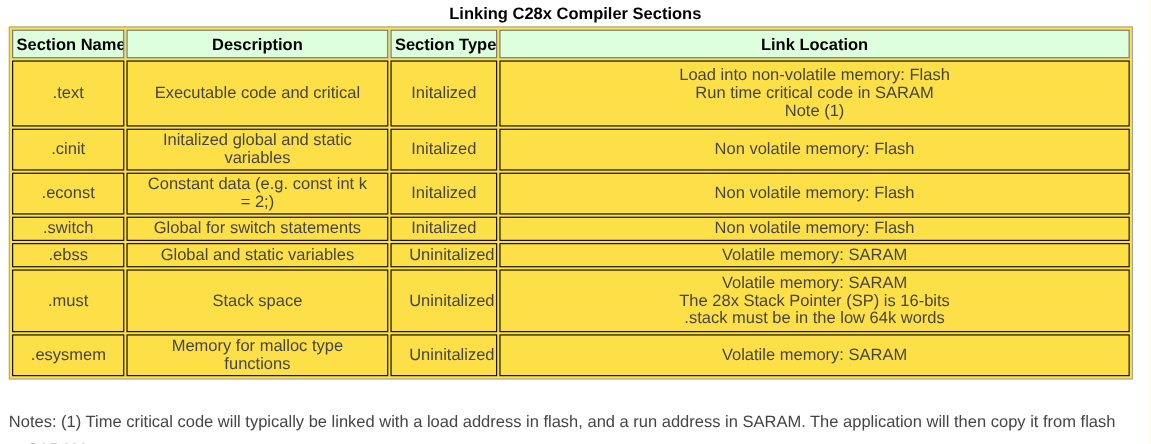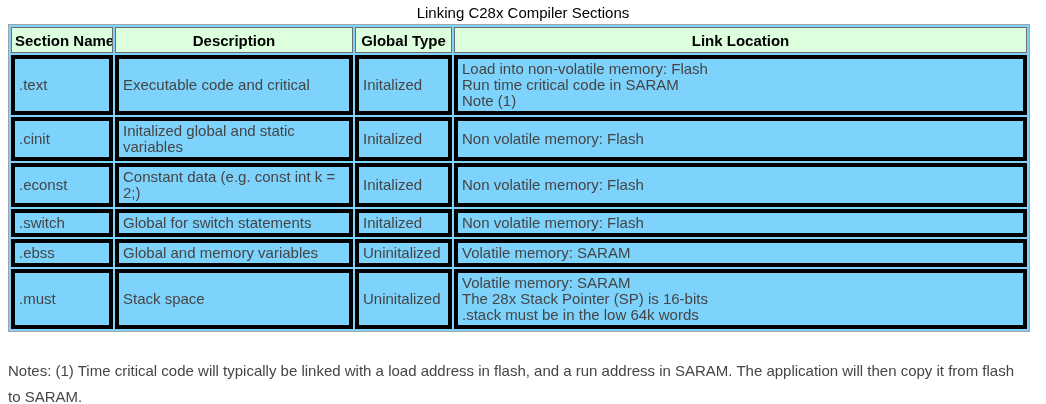--- a/index.html
+++ b/index.html
@@ -9,56 +9,57 @@
     font-family: "Liberation Sans", "DejaVu Sans", sans-serif;
     color: #454545;
   }
   .page {
     width: 1030px;
     padding: 4px 8px 8px 8px;
   }
   .title {
     text-align: center;
     font-size: 15px;
-    font-weight: normal;
+    font-weight: bold;
     color: #000000;
     margin: 0 0 3px 0;
   }
   table.sections {
     table-layout: fixed;
     width: 1022px;
     border-collapse: separate;
     border-spacing: 2px;
     border: 1px solid #a3a3a3;
-    background: #7dd3fc;
+    background: #fde047;
     font-size: 15px;
   }
   col.c-name { width: 102px; }
   col.c-desc { width: 238px; }
   col.c-type { width: 97px; }
   col.c-link { width: auto; }
   th {
     background: #ddffdd;
     border: 1px solid #6e6e6e;
     font-size: 15px;
     font-weight: bold;
     color: #000000;
     text-align: center;
     padding: 2px 3px;
     height: 20px;
     white-space: nowrap;
     overflow: hidden;
   }
   td {
-    border: 4px solid #000000;
-    padding: 2px 4px;
+    border: 1px solid #000000;
+    padding: 2px 16px;
     vertical-align: middle;
     line-height: 16px;
     white-space: pre-line;
     overflow: hidden;
+    text-align: center;
   }
   tbody tr { height: 18px; }
   tbody tr:nth-child(1) { height: 60px; }
   tbody tr:nth-child(6) { height: 57px; }
   .notes {
     margin-top: 26px;
     font-size: 15px;
     line-height: 26px;
     color: #454545;
     width: 1022px;
@@ -75,21 +76,21 @@
     <colgroup>
       <col class="c-name">
       <col class="c-desc">
       <col class="c-type">
       <col class="c-link">
     </colgroup>
     <thead>
       <tr>
         <th>Section Name</th>
         <th>Description</th>
-        <th>Global Type</th>
+        <th>Section Type</th>
         <th>Link Location</th>
       </tr>
     </thead>
     <tbody>
         <tr>
           <td>.text</td>
           <td>Executable code and critical</td>
           <td>Initalized</td>
           <td>Load into non-volatile memory: Flash
 Run time critical code in SARAM
@@ -108,30 +109,36 @@
           <td>Non volatile memory: Flash</td>
         </tr>
         <tr>
           <td>.switch</td>
           <td>Global for switch statements</td>
           <td>Initalized</td>
           <td>Non volatile memory: Flash</td>
         </tr>
         <tr>
           <td>.ebss</td>
-          <td>Global and memory variables</td>
+          <td>Global and static variables</td>
           <td>Uninitalized</td>
           <td>Volatile memory: SARAM</td>
         </tr>
         <tr>
           <td>.must</td>
           <td>Stack space</td>
           <td>Uninitalized</td>
           <td>Volatile memory: SARAM
 The 28x Stack Pointer (SP) is 16-bits
 .stack must be in the low 64k words</td>
         </tr>
+        <tr>
+          <td>.esysmem</td>
+          <td>Memory for malloc type functions</td>
+          <td>Uninitalized</td>
+          <td>Volatile memory: SARAM</td>
+        </tr>
       </tbody>
   </table>
 
   <div class="notes">Notes: (1) Time critical code will typically be linked with a load address in flash, and a run address in SARAM. The application will then copy it from flash to SARAM.</div>
 
 </div>
 
 </body></html>

